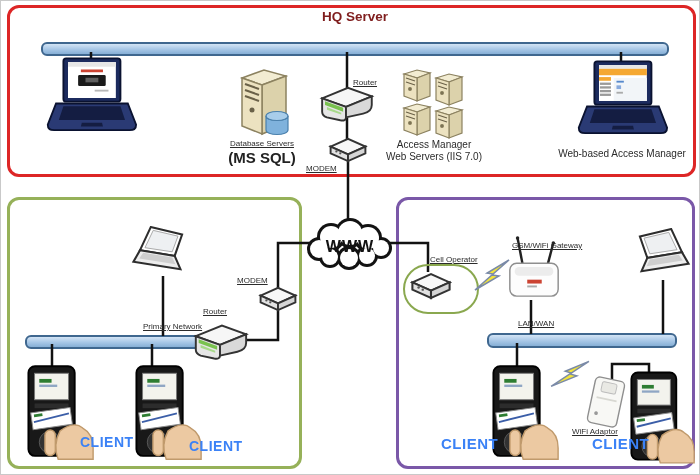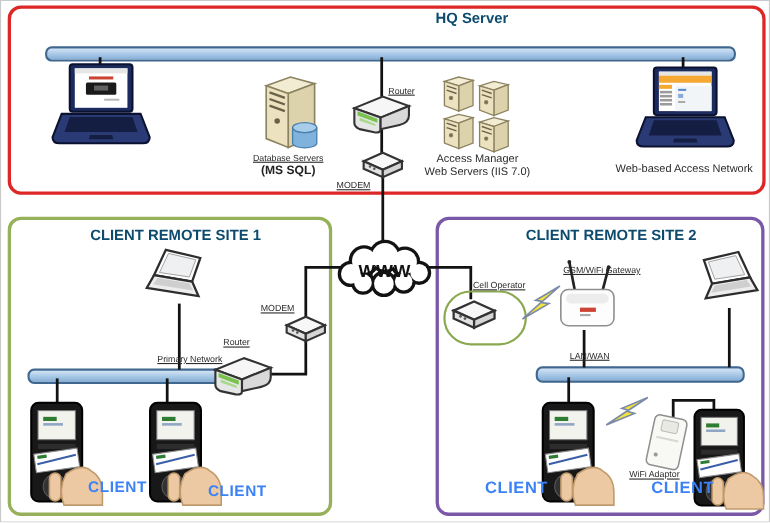--- a/index.html
+++ b/index.html
@@ -3,26 +3,26 @@
 <meta charset="utf-8">
 <style>
   html,body{margin:0;padding:0;background:#fff;}
   .canvas{position:relative;width:700px;height:475px;background:#fff;overflow:hidden;
           font-family:"Liberation Sans",sans-serif;box-shadow:inset 0 0 0 1px #c9c9c9;}
   .abs{position:absolute;}
   .zone{border-radius:12px;background:#fff;}
   .zone.hq{left:7px;top:5px;width:683px;height:166px;border:3px solid #dd2626;}
   .zone.s1{left:7px;top:197px;width:289px;height:266px;border:3px solid #96b159;}
   .zone.s2{left:396px;top:197px;width:293px;height:266px;border:3px solid #7a58a8;}
-  .ztitle{font-weight:bold;font-size:13.5px;color:#0c4a6e;text-align:right;white-space:nowrap;}
+  .ztitle{font-weight:bold;font-size:13.5px;color:#7f1d1d;text-align:left;white-space:nowrap;}
   .bar{background:linear-gradient(#d3e4f5,#a6c6e6 55%,#86afd6);border:2px solid #3f678f;border-radius:6px;}
   .lbl{font-size:8px;color:#2b2b2b;white-space:nowrap;text-decoration:underline;}
   .lbl.c{text-align:center;}
   .lbl10{font-size:10px;color:#2b2b2b;white-space:nowrap;text-align:center;}
-  .mssql{font-size:11px;font-weight:600;color:#222;white-space:nowrap;text-align:center;}
+  .mssql{font-size:15px;font-weight:600;color:#222;white-space:nowrap;text-align:center;}
   .client{font-weight:bold;font-size:14px;color:#3b82f6;white-space:nowrap;letter-spacing:.5px;}
   .client.big{font-size:15px;}
   .cellring{border:2.5px solid #8aa84f;border-radius:26px;}
   svg{display:block;overflow:visible;}
 </style>
 </head>
 <body>
 
 <div class="canvas">
 
@@ -153,21 +153,21 @@
     <rect x="26" y="32" width="12" height="2.5" fill="#9a9a9a"></rect>
     <rect x="26" y="36" width="12" height="2.5" fill="#9a9a9a"></rect>
     <rect x="41" y="19" width="36" height="25" fill="#f2f5f8"></rect>
     <rect x="44" y="22" width="8" height="2" fill="#5588cc"></rect>
     <rect x="44" y="27" width="5" height="4" fill="#88aadd"></rect>
     <rect x="44" y="34" width="7" height="2" fill="#aaaaaa"></rect>
     <path d="M12 50 L90 50 L99 73 Q99 79 92 79 L10 79 Q3 79 3 73 Z" fill="#2a3a74" stroke="#0a1230" stroke-width="2"></path>
     <path d="M20 53 L82 53 L87 68 L15 68 Z" fill="#141d42"></path>
     <path d="M40 71 L62 71 L63 75 L39 75 Z" fill="#141d42"></path>
   </svg>
-  <div class="abs lbl10" style="left:552px;top:148px;width:140px;">Web-based Access Network</div>
+  <div class="abs lbl10" style="left:552px;top:148px;width:140px;">Web-based Access Manager</div>
 
   <svg class="abs" style="left:305px;top:219px;" width="90" height="48" viewBox="0 0 90 48">
     <g fill="#121212">
       <circle cx="14" cy="30" r="12"></circle>
         <circle cx="26" cy="18" r="14"></circle>
         <circle cx="45" cy="14" r="15"></circle>
       <circle cx="63" cy="19" r="14"></circle>
         <circle cx="76" cy="29" r="11"></circle>
         <circle cx="62" cy="37" r="11"></circle>
       <circle cx="44" cy="39" r="12"></circle>
@@ -179,21 +179,20 @@
         <circle cx="45" cy="14" r="12"></circle>
       <circle cx="63" cy="19" r="11"></circle>
         <circle cx="76" cy="29" r="8"></circle>
         <circle cx="62" cy="37" r="8"></circle>
       <circle cx="44" cy="39" r="9"></circle>
         <circle cx="25" cy="38" r="8"></circle>
     </g>
     <text x="45" y="33" text-anchor="middle" font-family="Liberation Sans, sans-serif" font-size="16" font-weight="bold" letter-spacing="1" fill="#121212">WWW</text>
   </svg>
 
-  <div class="abs ztitle" style="left:82px;top:206px;width:140px;">CLIENT REMOTE SITE 1</div>
 
   <svg class="abs" style="left:126px;top:224px;" width="66" height="54" viewBox="0 0 80 62">
     <polygon points="30,2 68,11 59,37 17,30" fill="#ffffff" stroke="#2d2d2d" stroke-width="2.5"></polygon>
     <polygon points="33,6 63,13 56,32 23,27" fill="#eef0f2" stroke="#9a9a9a" stroke-width="1"></polygon>
     <polygon points="17,30 59,37 66,53 9,44" fill="#ededed" stroke="#2d2d2d" stroke-width="2.5"></polygon>
     <polygon points="21,33 56,39 60,47 16,40" fill="#cfcfcf"></polygon>
   </svg>
 
   <svg class="abs" style="left:256px;top:284px;" width="44" height="29" viewBox="0 0 44 30">
     <polygon points="4,12 22,4 40,12 22,20" fill="#f7f7f7" stroke="#333" stroke-width="2"></polygon>
@@ -242,21 +241,20 @@
       <rect x="5" y="48" width="42" height="18" fill="#ffffff" stroke="#8a8a8a"></rect>
       <line x1="7" y1="58" x2="45" y2="54" stroke="#3b5ea8" stroke-width="2"></line>
       <rect x="8" y="50" width="9" height="3" fill="#2e7d32"></rect>
     </g>
     <ellipse cx="24" cy="82" rx="11" ry="11.5" fill="#323232" stroke="#5a5a5a"></ellipse>
     <path d="M35 70 Q50 59 59 67 Q70 73 70 88 L70 100 L33 100 Q27 85 35 70 Z" fill="#ecc9a2" stroke="#c09a6c" stroke-width="1.5"></path>
     <rect x="19" y="69" width="11" height="27" rx="5.5" fill="#ecc9a2" stroke="#c09a6c" stroke-width="1.5"></rect>
   </svg>
   <div class="abs client" style="left:189px;top:438px;">CLIENT</div>
 
-  <div class="abs ztitle" style="left:478px;top:206px;width:145px;">CLIENT REMOTE SITE 2</div>
 
   <div class="abs cellring" style="left:403px;top:264px;width:72px;height:46px;"></div>
   <svg class="abs" style="left:408px;top:270px;" width="46" height="31" viewBox="0 0 44 30">
     <polygon points="4,12 22,4 40,12 22,20" fill="#f7f7f7" stroke="#333" stroke-width="2"></polygon>
     <path d="M4,12 L22,20 L22,27 L4,19 Z" fill="#e2e2e2" stroke="#333" stroke-width="2"></path>
     <path d="M22,20 L40,12 L40,19 L22,27 Z" fill="#d5d5d5" stroke="#333" stroke-width="2"></path>
     <circle cx="10" cy="17" r="1.2" fill="#555"></circle>
       <circle cx="14" cy="19" r="1.2" fill="#555"></circle>
   </svg>
   <div class="abs lbl" style="left:430px;top:255px;">Cell Operator</div>

